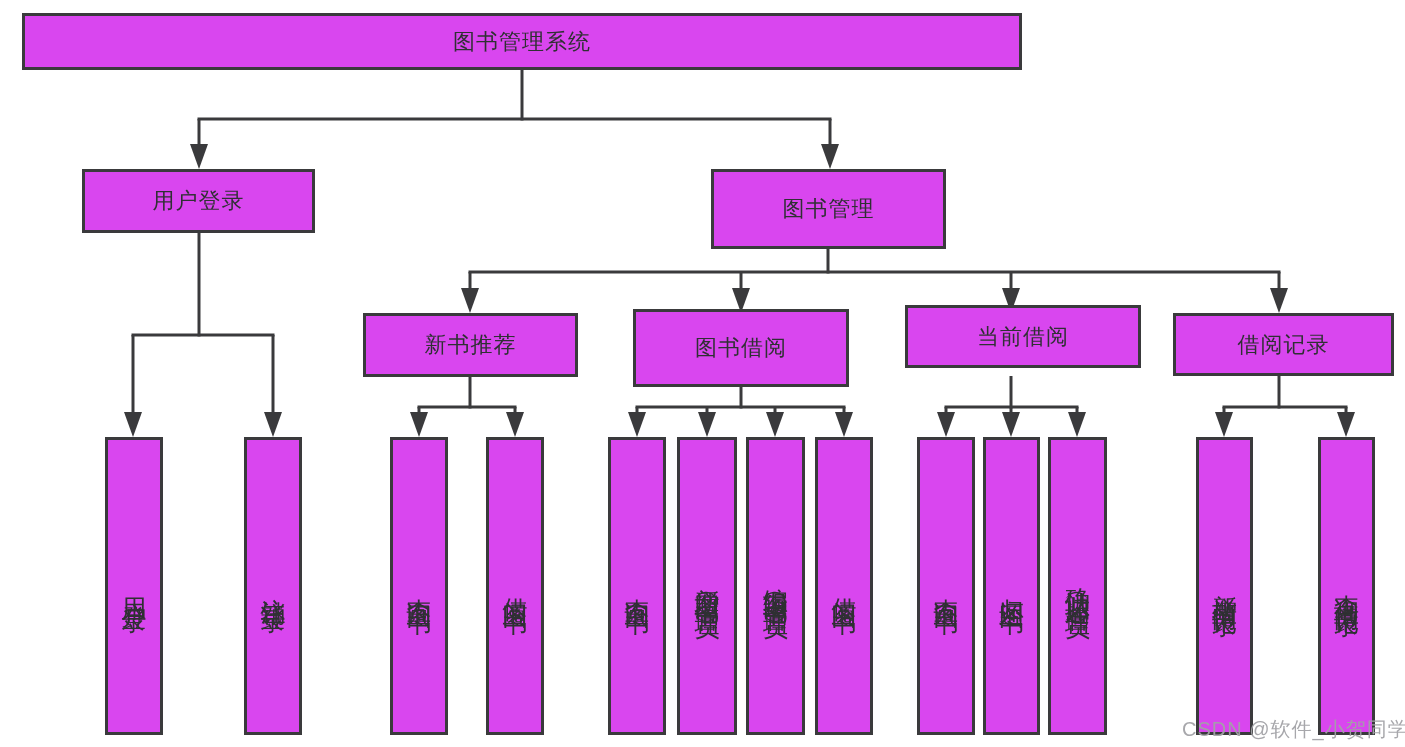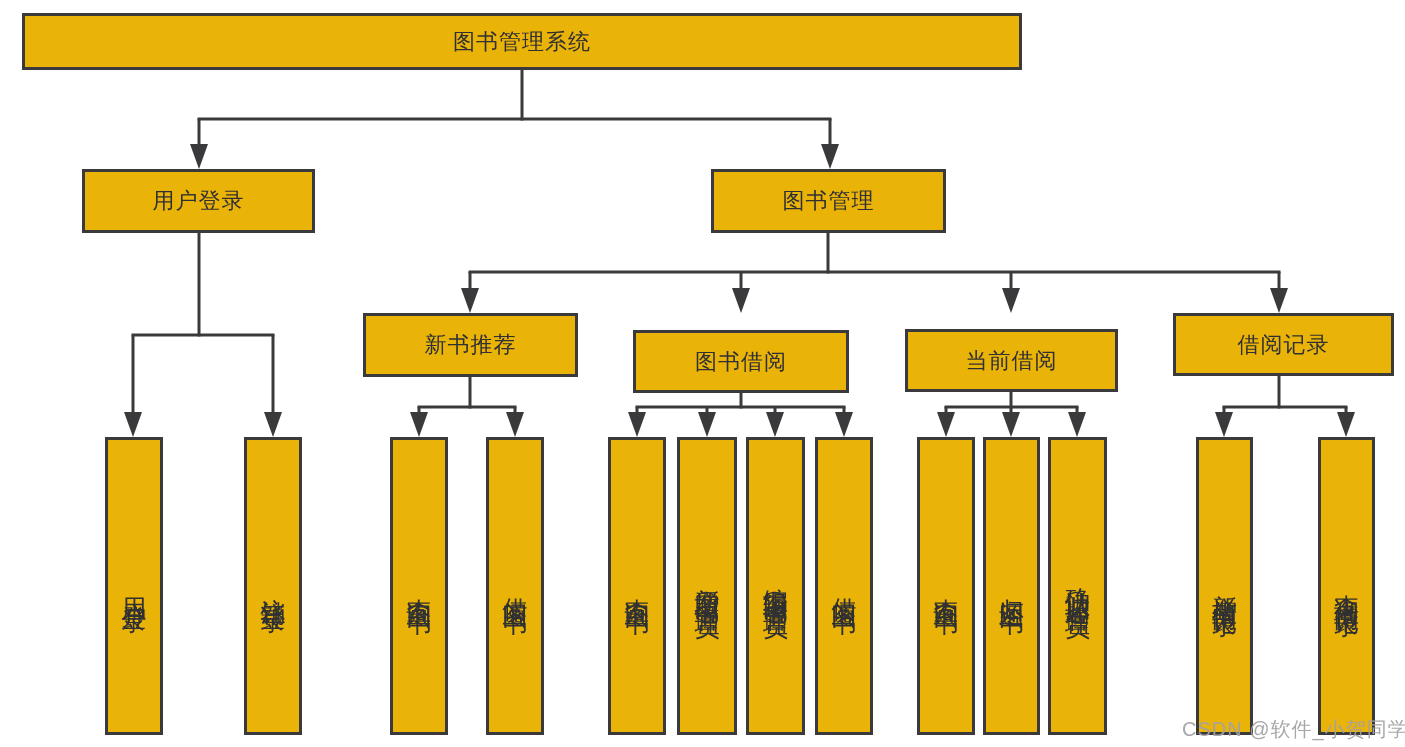--- a/index.html
+++ b/index.html
@@ -17,21 +17,21 @@
   }
   svg.connectors {
     position: absolute;
     left: 0; top: 0;
     width: 1405px; height: 747px;
   }
   .box {
     position: absolute;
     box-sizing: border-box;
     border: 3px solid #3a3a3c;
-    background: #eab308;
+    background: #d946ef;
     display: flex;
     align-items: center;
     justify-content: center;
   }
   .hbox span {
     font-size: 22px;
     color: #2f3033;
     letter-spacing: 1px;
     white-space: nowrap;
   }
@@ -124,31 +124,31 @@
     </g>
   </svg>
 
   <div class="box hbox" style="left:22px;top:13px;width:1000px;height:57px">
     <span>图书管理系统</span>
   </div>
 
   <div class="box hbox" style="left:82px;top:169px;width:233px;height:64px">
     <span>用户登录</span>
   </div>
-  <div class="box hbox" style="left:711px;top:169px;width:235px;height:64px">
+  <div class="box hbox" style="left:711px;top:169px;width:235px;height:80px">
     <span>图书管理</span>
   </div>
 
   <div class="box hbox" style="left:363px;top:313px;width:215px;height:64px">
     <span>新书推荐</span>
   </div>
-  <div class="box hbox" style="left:633px;top:330px;width:216px;height:63px">
+  <div class="box hbox" style="left:633px;top:309px;width:216px;height:78px">
     <span>图书借阅</span>
   </div>
-  <div class="box hbox" style="left:905px;top:329px;width:213px;height:63px">
+  <div class="box hbox" style="left:905px;top:305px;width:236px;height:63px">
     <span>当前借阅</span>
   </div>
   <div class="box hbox" style="left:1173px;top:313px;width:221px;height:63px">
     <span>借阅记录</span>
   </div>
 
   <div class="box vbox" style="left:105px;top:437px;width:58px;height:298px">
     <span>用户登录</span>
   </div>
   <div class="box vbox" style="left:244px;top:437px;width:58px;height:298px">

